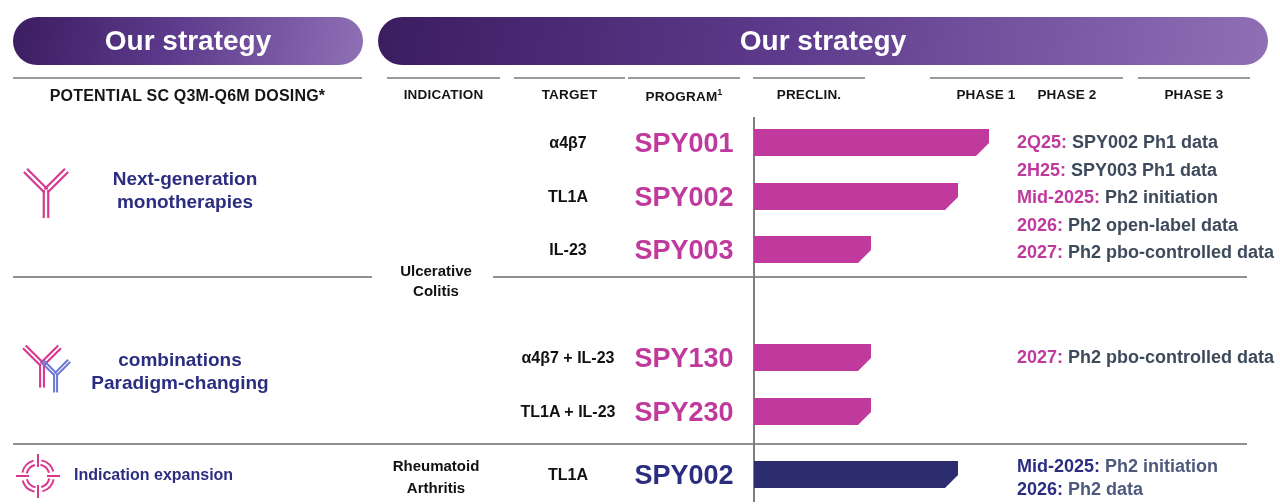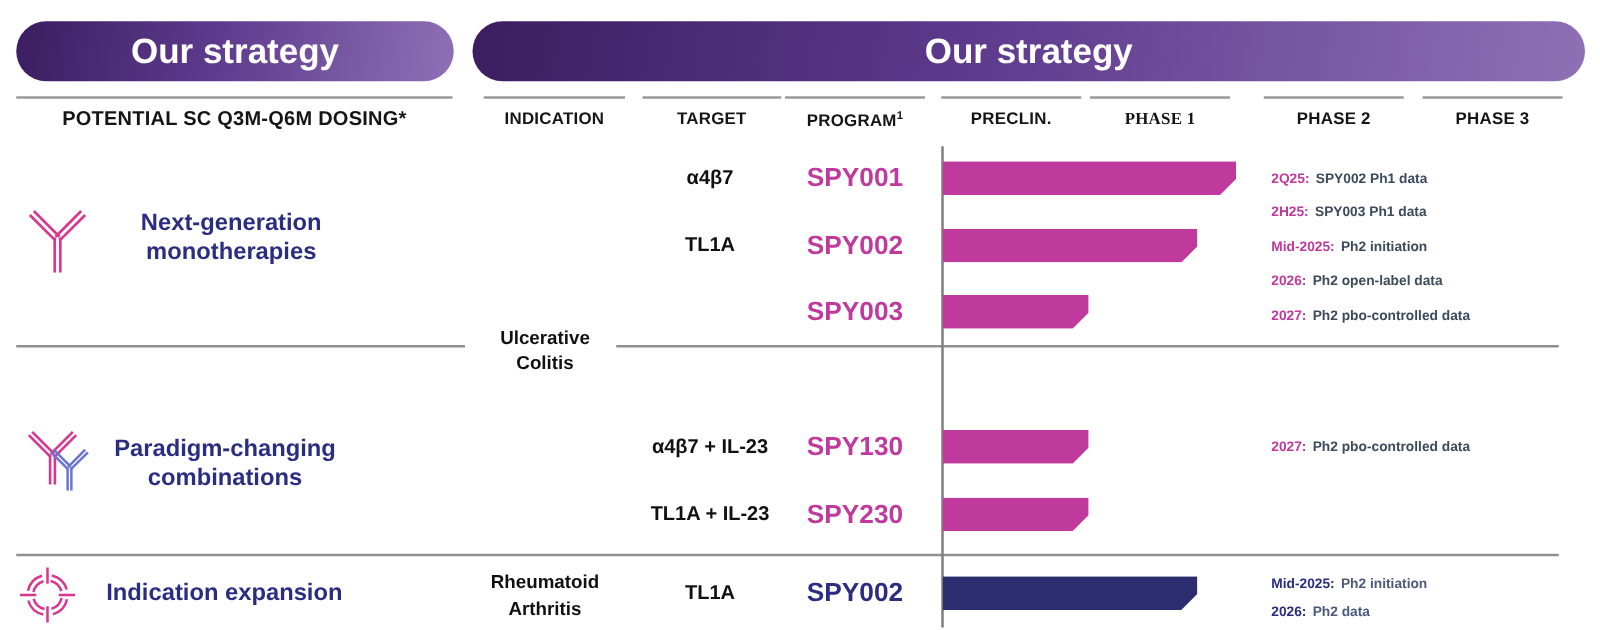--- a/index.html
+++ b/index.html
@@ -23,32 +23,32 @@
   .col-head{
     position:absolute; top:77px; border-top:2px solid #9a9a9a;
     padding-top:8px; text-align:center; font-size:13.5px; font-weight:bold;
     color:#151515; letter-spacing:0.2px; white-space:nowrap;
   }
   #col-strategy{left:13px;width:349px;font-size:16px;}
   #col-indication{left:387px;width:113px;}
   #col-target{left:514px;width:111px;}
   #col-program{left:628px;width:112px;}
   #col-preclin{left:753px;width:112px;}
-  #col-phase1{left:872px;width:112px;font-family:Liberation Serif, serif;}
+  #col-phase1{left:930px;width:112px;}
   #col-phase2{left:1011px;width:112px;}
   #col-phase3{left:1138px;width:112px;}
   .col-head sup{font-size:9px;}
   
   .section-label{
     position:absolute; text-align:center; font-weight:bold;
     color:var(--indigo); font-size:19px; line-height:23px; white-space:nowrap;
   }
   #label-mono{left:70px;top:167px;width:230px;}
   #label-combo{left:60px;top:348px;width:240px;}
-  #label-expansion{left:85px;top:464px;width:240px;text-align:left;font-size:19px;line-height:22px;}
+  #label-expansion{left:74px;top:464px;width:240px;text-align:left;font-size:16px;line-height:22px;}
   .strategy-icon{position:absolute;}
   #icon-mono{left:18px;top:160px;}
   #icon-combo{left:20px;top:337px;}
   #icon-expansion{left:14px;top:452px;}
   
   .divider{position:absolute;height:0;border-top:2px solid #8f8f8f;}
   #divider-1a{left:13px;top:276px;width:359px;}
   #divider-1b{left:493px;top:276px;width:754px;}
   #divider-2{left:13px;top:443px;width:1234px;}
   #axis-line{position:absolute;left:753px;top:117px;width:2px;height:385px;background:#7f7f7f;}
@@ -62,32 +62,32 @@
   
   .p-row{position:absolute;left:0;width:1280px;height:54px;}
   .cell-target{
     position:absolute;left:496px;width:144px;top:0;height:54px;
     display:flex;align-items:center;justify-content:center;
     font-size:16px;font-weight:bold;color:#111;white-space:nowrap;
   }
   .cell-program{
     position:absolute;left:628px;width:112px;top:0;height:54px;
     display:flex;align-items:center;justify-content:center;
-    font-size:21px;font-weight:bold;white-space:nowrap;
+    font-size:27px;font-weight:bold;white-space:nowrap;
   }
   .bar{
     position:absolute;top:13px;height:27px;
     clip-path:polygon(0 0,100% 0,100% calc(100% - 13px),calc(100% - 13px) 100%,0 100%);
   }
   
   .ann-group{position:absolute;left:1017px;}
   #ann-group-1{top:129px;}
   #ann-group-2{top:344px;}
   #ann-group-3{top:455px;}
-  .ann-line{height:27.5px;display:flex;align-items:center;font-size:11px;font-weight:bold;white-space:nowrap;}
+  .ann-line{height:27.5px;display:flex;align-items:center;font-size:18px;font-weight:bold;white-space:nowrap;}
   #ann-group-3 .ann-line{height:23px;}
   .ann-prefix{color:var(--magenta);margin-right:5px;}
   .ann-prefix.navy{color:var(--indigo);}
   .ann-text{color:var(--slate);}
   .ann-text.light{color:var(--slate-light);}
   
   .icon-pink{color:var(--icon-pink);}
   .icon-blue{color:var(--icon-blue);}
 </style>
 </head>
@@ -150,22 +150,22 @@
       <path d="M2 24 H15"></path>
         <path d="M33 24 H46"></path>
     </svg>
   </div>
 
   <div class="section-label" id="label-mono">
     <div>Next-generation</div>
     <div>monotherapies</div>
   </div>
   <div class="section-label" id="label-combo">
+    <div>combinations</div>
     <div>Paradigm-changing</div>
-    <div>combinations</div>
   </div>
   <div class="section-label" id="label-expansion">Indication expansion</div>
 
   <div class="divider" id="divider-1a"></div>
   <div class="divider" id="divider-1b"></div>
   <div class="divider" id="divider-2"></div>
   <div id="axis-line"></div>
 
   <div class="indication" id="indication-uc">
     <div>Ulcerative</div>
@@ -180,20 +180,21 @@
     <div class="cell-target">α4β7</div>
     <div class="cell-program" style="color: rgb(192, 57, 156);">SPY001</div>
     <div class="bar" style="left: 754px; width: 235px; background: rgb(192, 57, 156);"></div>
   </div>
   <div class="p-row" style="top: 170px;">
     <div class="cell-target">TL1A</div>
     <div class="cell-program" style="color: rgb(192, 57, 156);">SPY002</div>
     <div class="bar" style="left: 754px; width: 204px; background: rgb(192, 57, 156);"></div>
   </div>
   <div class="p-row" style="top: 223px;">
+    <div class="cell-target">IL-23</div>
     <div class="cell-program" style="color: rgb(192, 57, 156);">SPY003</div>
     <div class="bar" style="left: 754px; width: 117px; background: rgb(192, 57, 156);"></div>
   </div>
   <div class="p-row" style="top: 331px;">
     <div class="cell-target">α4β7 + IL-23</div>
     <div class="cell-program" style="color: rgb(192, 57, 156);">SPY130</div>
     <div class="bar" style="left: 754px; width: 117px; background: rgb(192, 57, 156);"></div>
   </div>
   <div class="p-row" style="top: 385px;">
     <div class="cell-target">TL1A + IL-23</div>

